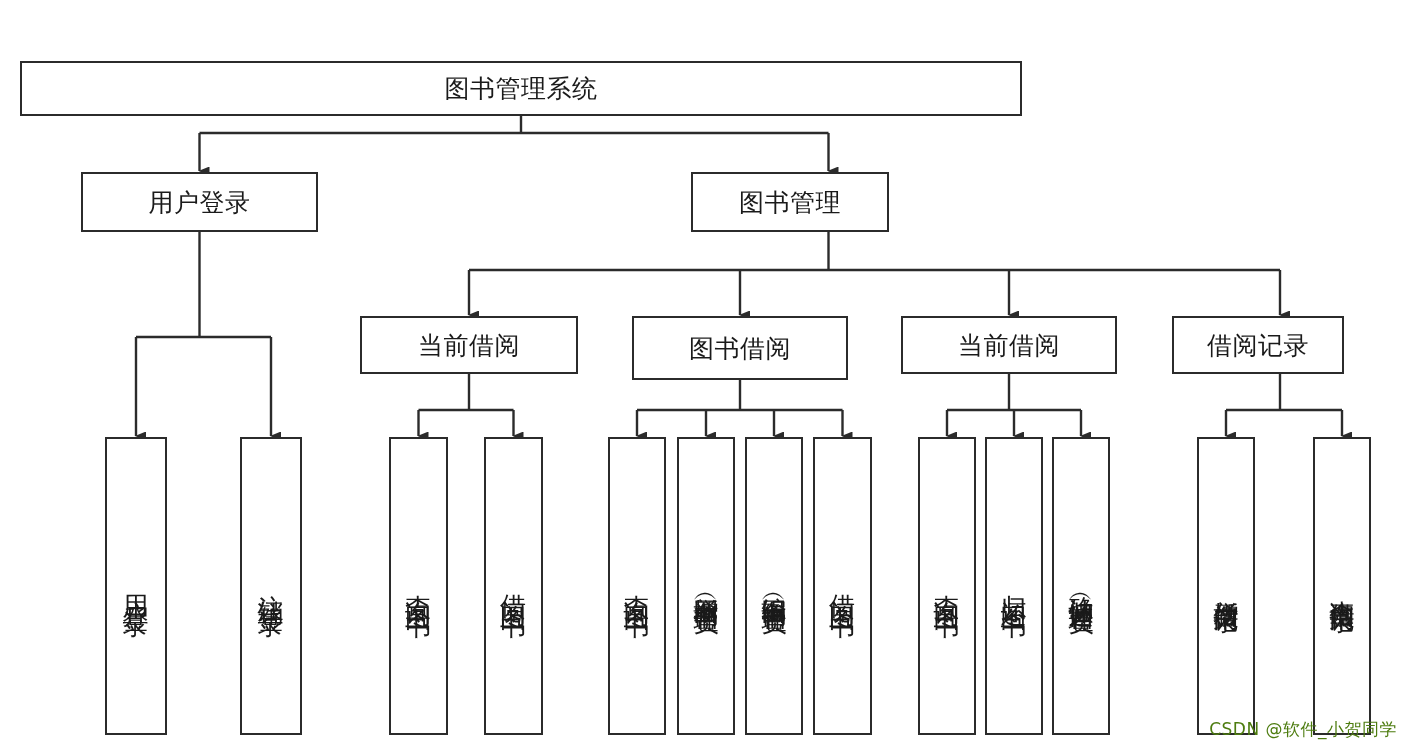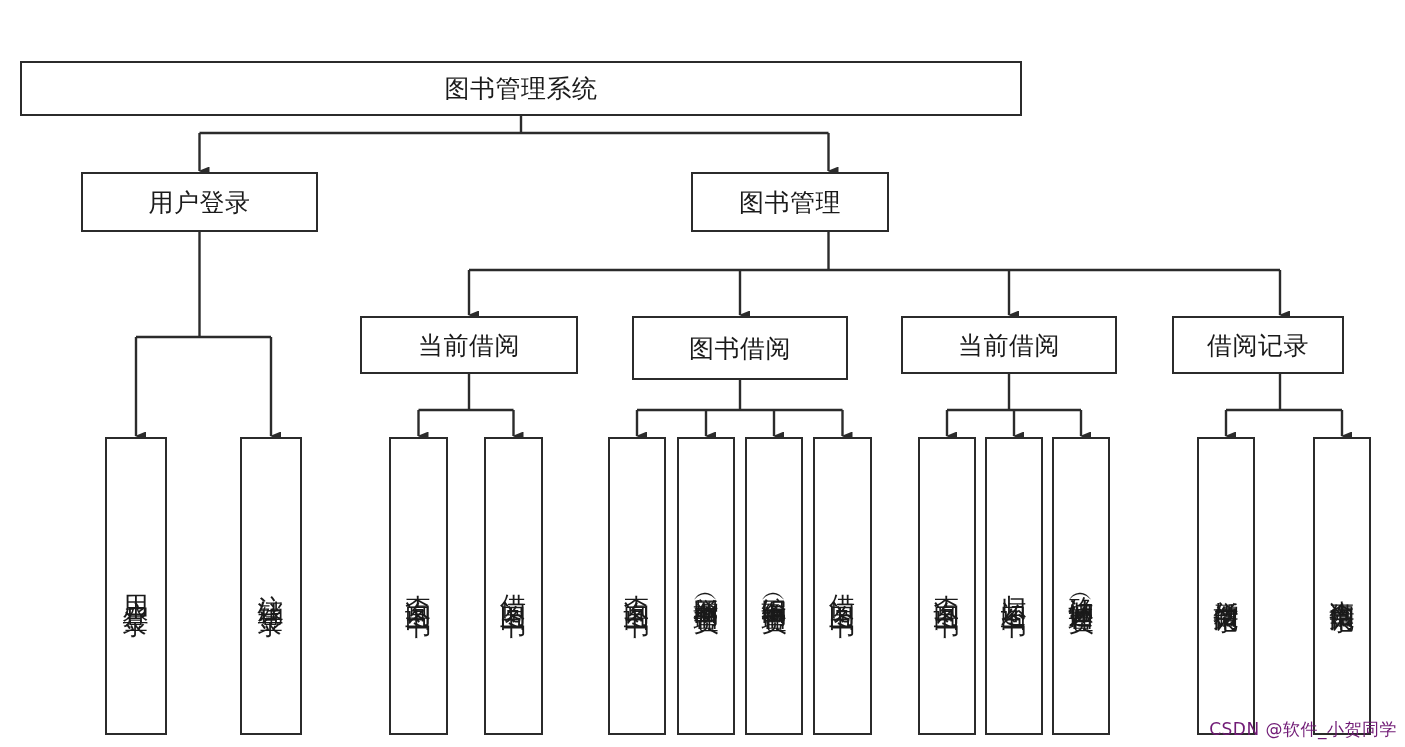--- a/index.html
+++ b/index.html
@@ -58,21 +58,21 @@
     text-align: center;
   }
   .node.vertical.tight .node-label {
     letter-spacing: 2px;
     font-size: 25px;
   }
   .watermark {
     position: absolute;
     right: 8px;
     bottom: 6px;
-    color: #701a75;
+    color: #4d7c0f;
     font-size: 17px;
     letter-spacing: 0.5px;
     white-space: nowrap;
   }
 </style>
 </head>
 <body>
 
 <div id="diagram-root">
   <svg class="wires" viewBox="0 0 1405 747">

